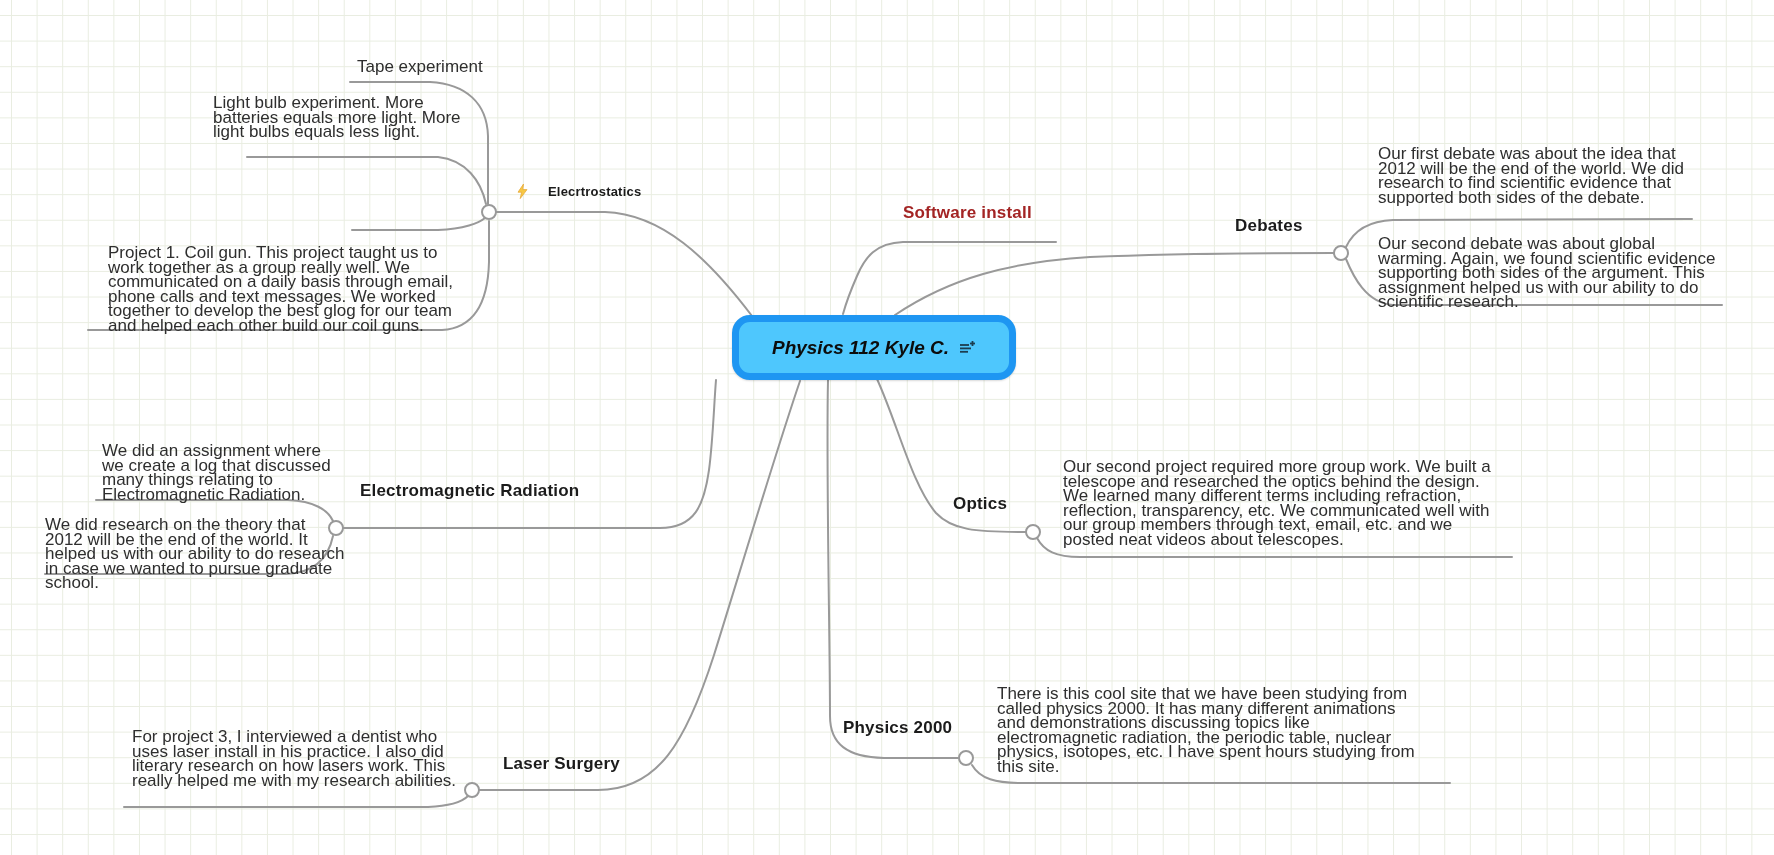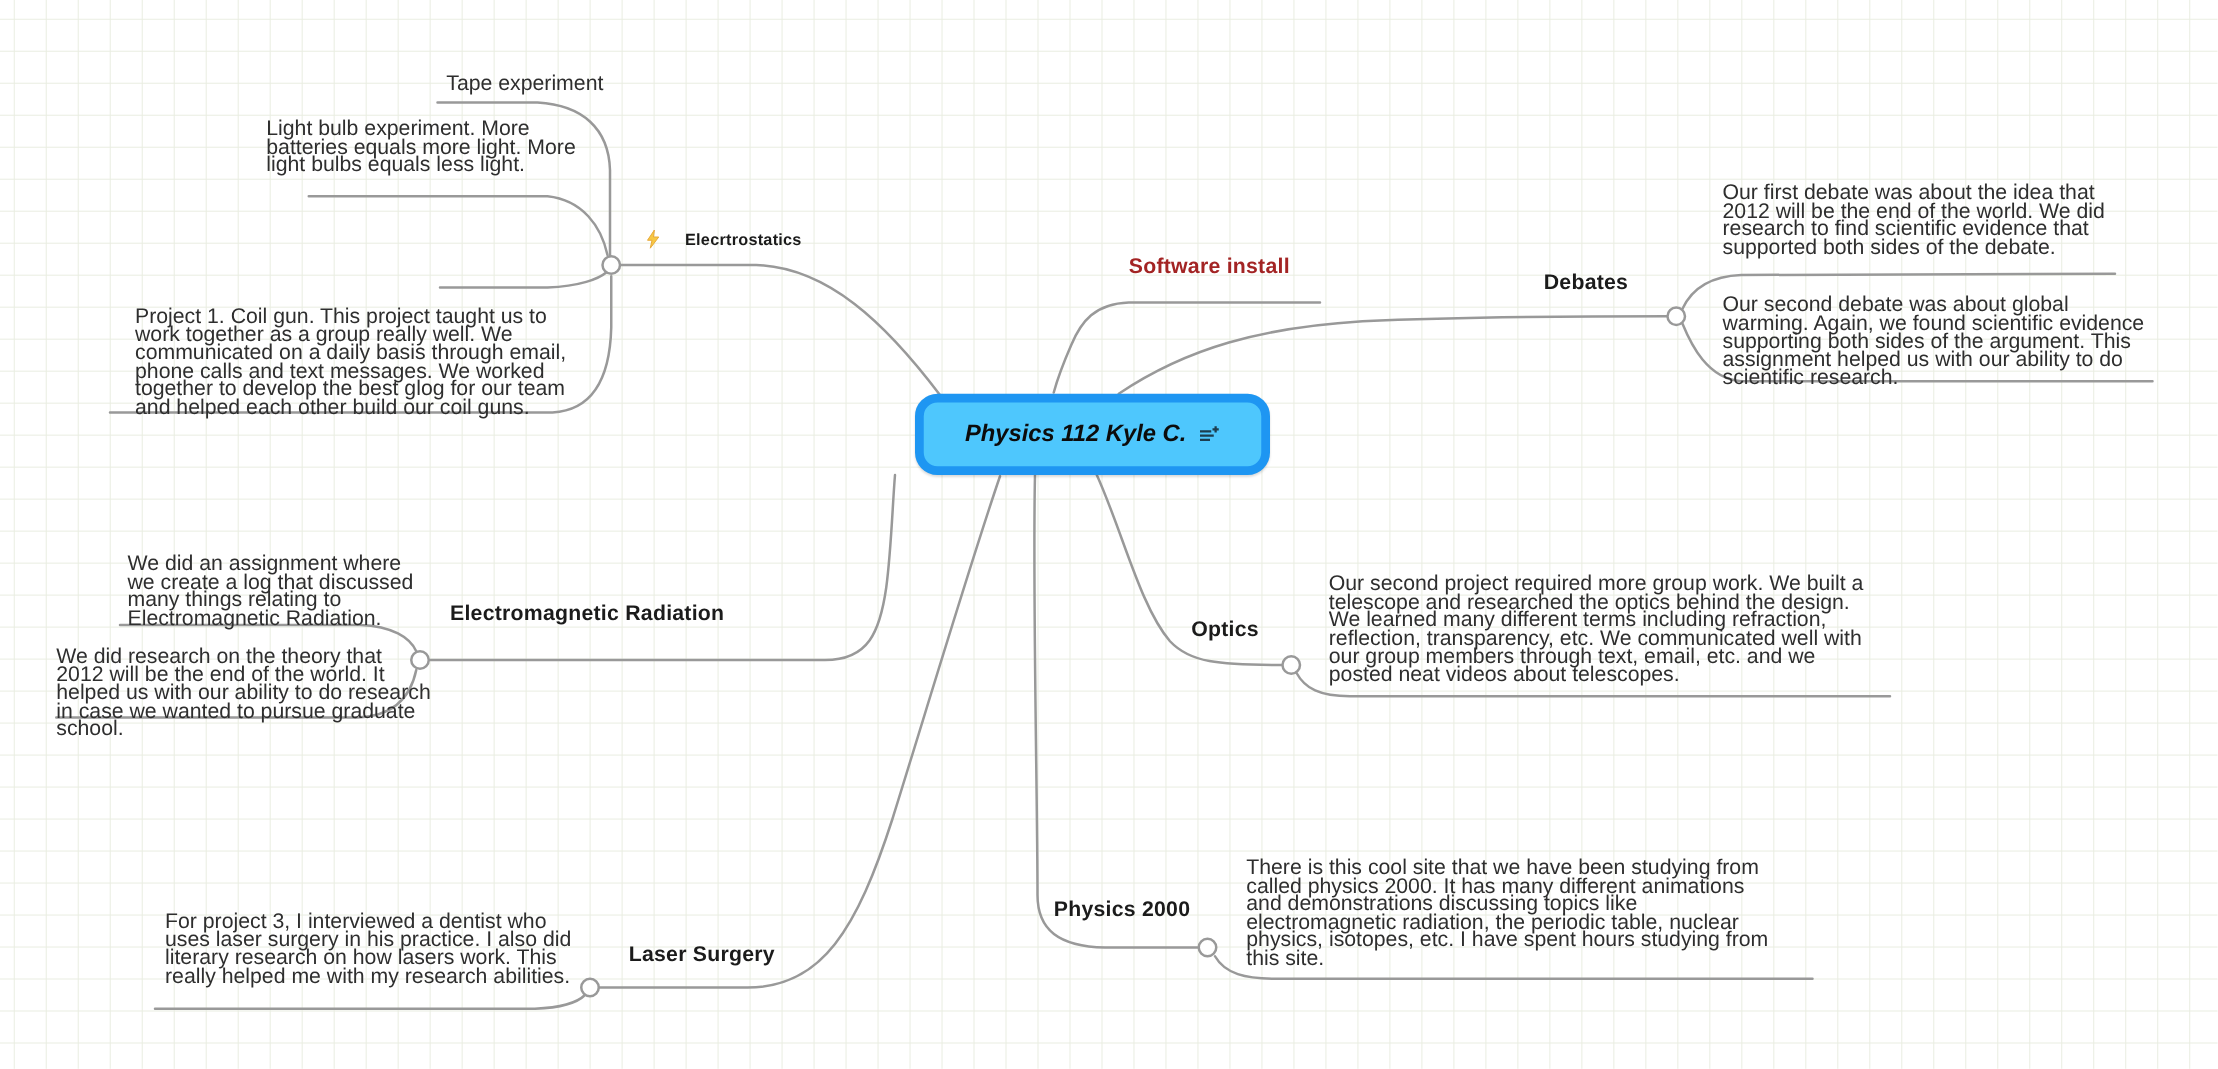--- a/index.html
+++ b/index.html
@@ -149,17 +149,17 @@
   <div class="subtopic" style="left:1378px;top:147px;width:320px;">Our first debate was about the idea that 2012 will be the end of the world. We did research to find scientific evidence that supported both sides of the debate.</div>
 
   <div class="subtopic" style="left:1378px;top:237px;width:350px;">Our second debate was about global warming. Again, we found scientific evidence supporting both sides of the argument. This assignment helped us with our ability to do scientific research.</div>
 
   <div class="subtopic" style="left:102px;top:444px;width:230px;">We did an assignment where we create a log that discussed many things relating to Electromagnetic Radiation.</div>
 
   <div class="subtopic" style="left:45px;top:518px;width:302px;">We did research on the theory that 2012 will be the end of the world. It helped us with our ability to do research in case we wanted to pursue graduate school.</div>
 
   <div class="subtopic" style="left:1063px;top:460px;width:440px;">Our second project required more group work. We built a telescope and researched the optics behind the design.  We learned many different terms including refraction, reflection, transparency, etc. We communicated well with our group members through text, email, etc. and we posted neat videos about telescopes.</div>
 
-  <div class="subtopic" style="left:132px;top:730px;width:330px;">For project 3, I interviewed a dentist who uses laser surgery in his practice. I also did literary research on how lasers work. This really helped me with my research abilities.</div>
+  <div class="subtopic" style="left:132px;top:730px;width:330px;">For project 3, I interviewed a dentist who uses laser install in his practice. I also did literary research on how lasers work. This really helped me with my research abilities.</div>
 
   <div class="subtopic" style="left:997px;top:687px;width:422px;">There is this cool site that we have been studying from called physics 2000. It has many different animations and demonstrations discussing topics like electromagnetic radiation, the periodic table, nuclear physics, isotopes, etc. I have spent hours studying from this site.</div>
 
 </div>
 
 </body></html>

